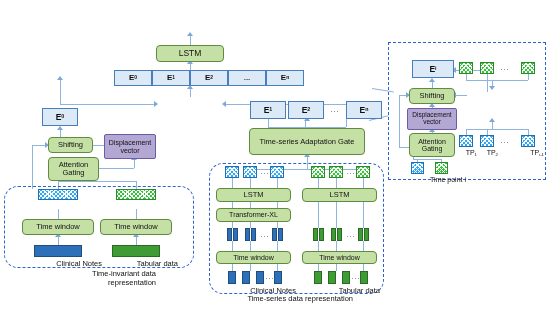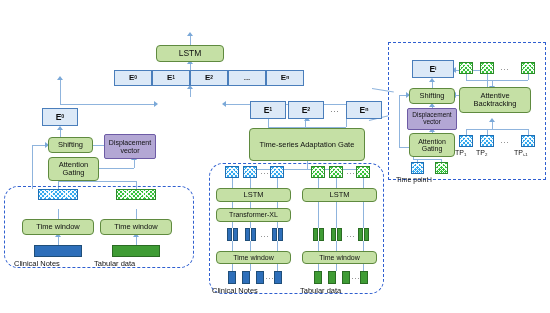--- a/index.html
+++ b/index.html
@@ -25,21 +25,21 @@
       repeating-linear-gradient(-45deg, rgba(255,255,255,.95) 0 1px, transparent 1px 3px);}
   .hatchgreen{border:1px solid #2d8a2a;
     background-color:#35c23a;
     background-image:
       repeating-linear-gradient(45deg, rgba(255,255,255,.95) 0 1px, transparent 1px 3px),
       repeating-linear-gradient(-45deg, rgba(255,255,255,.95) 0 1px, transparent 1px 3px);}
 
   .dashgroup{position:absolute;box-sizing:border-box;border:1.6px dashed #2f5fd0;border-radius:14px;}
   .dashpanel{position:absolute;box-sizing:border-box;border:1.8px dashed #2f5fd0;}
 
-  .lbl{position:absolute;text-align:left;color:#111;}
+  .lbl{position:absolute;text-align:right;color:#111;}
   .dots{position:absolute;text-align:center;color:#333;letter-spacing:1px;}
 
   
   .ln{position:absolute;background:#8fb4dd;}
   .lnv{width:1px;}
   .lnh{height:1px;}
   .arw{position:absolute;width:0;height:0;}
   .arw-up{border-left:3px solid transparent;border-right:3px solid transparent;border-bottom:4px solid #7aa8d8;}
   .arw-dn{border-left:3px solid transparent;border-right:3px solid transparent;border-top:4px solid #7aa8d8;}
   .arw-lf{border-top:3px solid transparent;border-bottom:3px solid transparent;border-right:4px solid #7aa8d8;}
@@ -226,36 +226,37 @@
 
   <div class="box green" style="left:22px;top:219px;width:72px;height:16px;font-size:7.5px;">Time window</div>
   <div class="box green" style="left:100px;top:219px;width:72px;height:16px;font-size:7.5px;">Time window</div>
 
   <div class="box bluesolid" style="left:34px;top:245px;width:48px;height:12px;"></div>
   <div class="box greensolid" style="left:112px;top:245px;width:48px;height:12px;"></div>
 
   <div class="lbl" style="left:14px;top:259px;width:88px;font-size:7.5px;">Clinical Notes</div>
   <div class="lbl" style="left:94px;top:259px;width:84px;font-size:7.5px;">Tabular data</div>
 
+  <div class="lbl" style="left:44px;top:270px;width:112px;font-size:7.5px;line-height:1.15;background:#fff;">Time-invariant data representation</div>
 
   <div class="box ecell" style="left:250px;top:101px;width:36px;height:18px;font-size:8.5px;">
     <span>E</span>
       <sub>1</sub>
   </div>
   <div class="box ecell" style="left:288px;top:101px;width:36px;height:18px;font-size:8.5px;">
     <span>E</span>
       <sub>2</sub>
   </div>
   <div class="dots" style="left:326px;top:105px;width:18px;font-size:8px;">...</div>
   <div class="box ecell" style="left:346px;top:101px;width:36px;height:18px;font-size:8.5px;">
     <span>E</span>
       <sub>n</sub>
   </div>
 
-  <div class="box green" style="left:249px;top:128px;width:116px;height:33px;font-size:7.5px;padding:0 3px;">Time-series Adaptation Gate</div>
+  <div class="box green" style="left:249px;top:128px;width:116px;height:27px;font-size:7.5px;padding:0 3px;">Time-series Adaptation Gate</div>
 
   <div class="box hatchblue" style="left:225px;top:166px;width:14px;height:12px;"></div>
   <div class="box hatchblue" style="left:243px;top:166px;width:14px;height:12px;"></div>
   <div class="dots" style="left:258px;top:168px;width:14px;font-size:7px;">...</div>
   <div class="box hatchblue" style="left:270px;top:166px;width:14px;height:12px;"></div>
 
   <div class="box hatchgreen" style="left:311px;top:166px;width:14px;height:12px;"></div>
   <div class="box hatchgreen" style="left:329px;top:166px;width:14px;height:12px;"></div>
   <div class="dots" style="left:344px;top:168px;width:14px;font-size:7px;">...</div>
   <div class="box hatchgreen" style="left:356px;top:166px;width:14px;height:12px;"></div>
@@ -292,33 +293,33 @@
 
   <div class="box greensolid" style="left:314px;top:271px;width:8px;height:13px;"></div>
   <div class="box greensolid" style="left:328px;top:271px;width:8px;height:13px;"></div>
   <div class="box greensolid" style="left:342px;top:271px;width:8px;height:13px;"></div>
   <div class="dots" style="left:349px;top:273px;width:14px;font-size:7px;">...</div>
   <div class="box greensolid" style="left:360px;top:271px;width:8px;height:13px;"></div>
 
   <div class="lbl" style="left:212px;top:286px;width:84px;font-size:7.5px;">Clinical Notes</div>
   <div class="lbl" style="left:300px;top:286px;width:80px;font-size:7.5px;">Tabular data</div>
 
+  <div class="lbl" style="left:241px;top:295px;width:112px;font-size:7.5px;line-height:1.15;background:#fff;">Time-series data representation</div>
 
   <div class="box ecell" style="left:412px;top:60px;width:42px;height:18px;font-size:8.5px;">
     <span>E</span>
       <sub>i</sub>
   </div>
 
   <div class="box green" style="left:409px;top:88px;width:46px;height:16px;font-size:7.5px;">Shifting</div>
 
   <div class="box purple" style="left:407px;top:108px;width:50px;height:22px;font-size:6.5px;padding:0 2px;">Displacement vector</div>
 
   <div class="box green" style="left:409px;top:133px;width:46px;height:24px;font-size:7px;padding:0 2px;">Attention Gating</div>
 
-  <div class="box green" style="left:459px;top:87px;width:72px;height:26px;font-size:7.5px;padding:0 2px;">Attentive Backtracking</div>
 
   <div class="box hatchgreen" style="left:459px;top:62px;width:14px;height:12px;"></div>
   <div class="box hatchgreen" style="left:480px;top:62px;width:14px;height:12px;"></div>
   <div class="dots" style="left:497px;top:64px;width:16px;font-size:7px;">...</div>
   <div class="box hatchgreen" style="left:521px;top:62px;width:14px;height:12px;"></div>
 
   <div class="box hatchblue" style="left:459px;top:135px;width:14px;height:12px;"></div>
   <div class="box hatchblue" style="left:480px;top:135px;width:14px;height:12px;"></div>
   <div class="dots" style="left:497px;top:137px;width:16px;font-size:7px;">...</div>
   <div class="box hatchblue" style="left:521px;top:135px;width:14px;height:12px;"></div>

